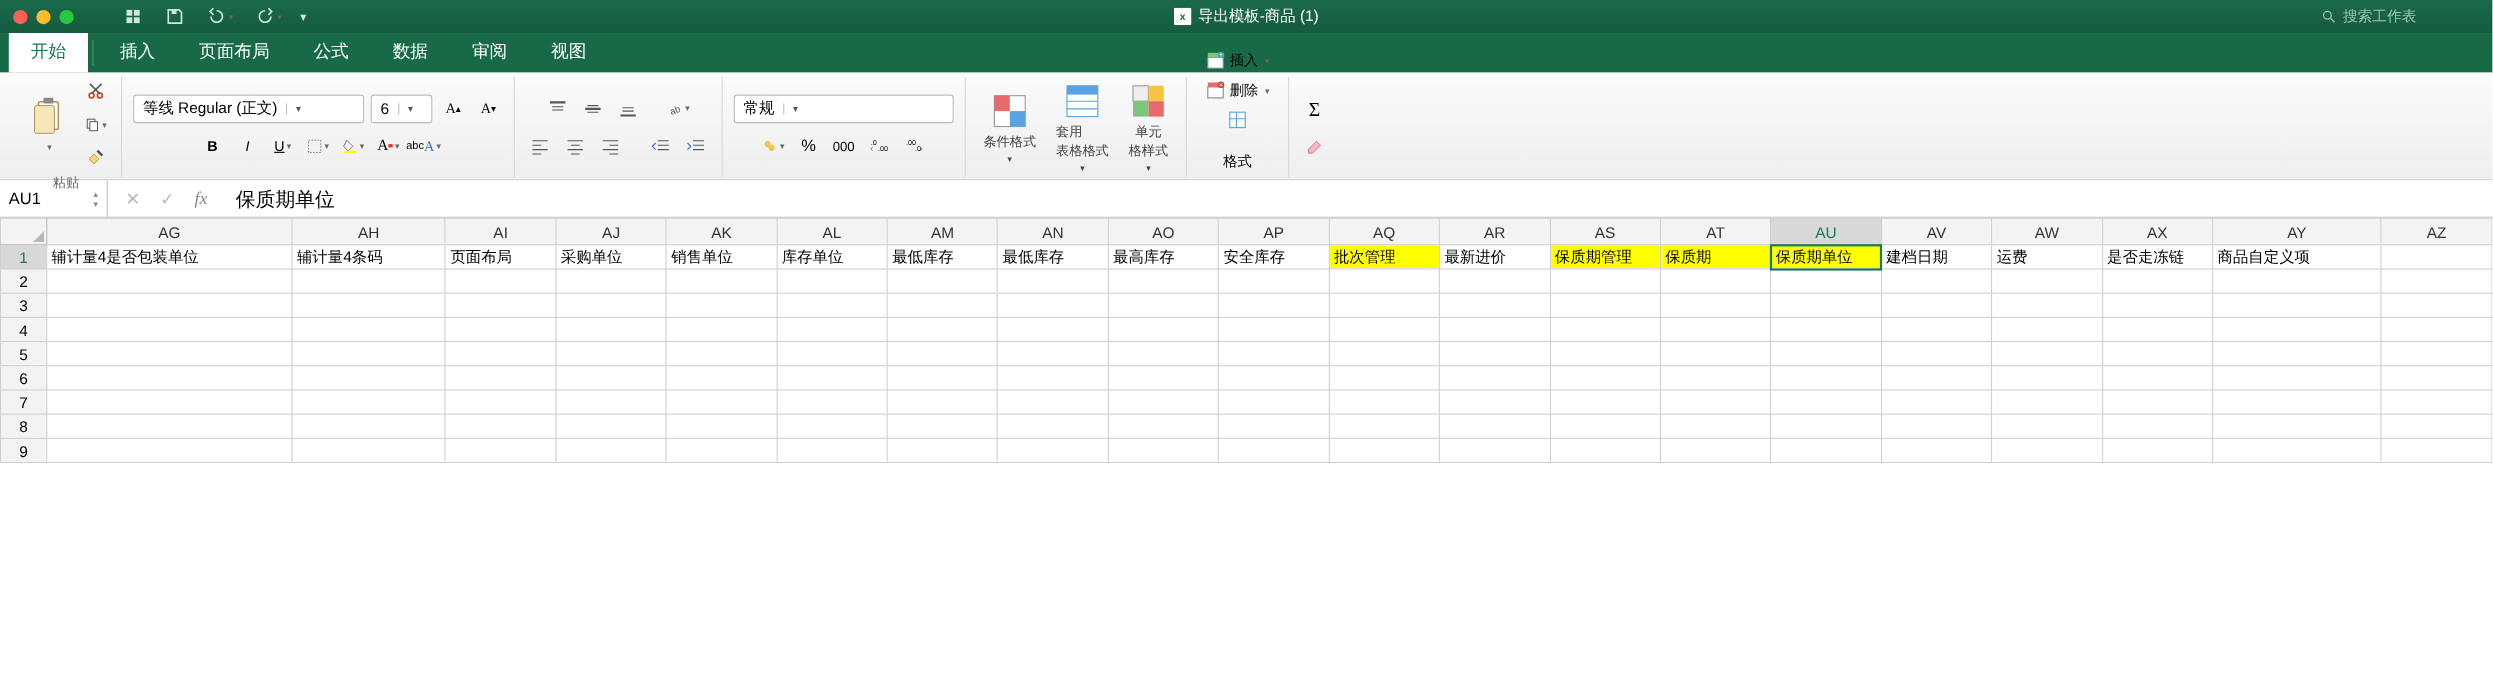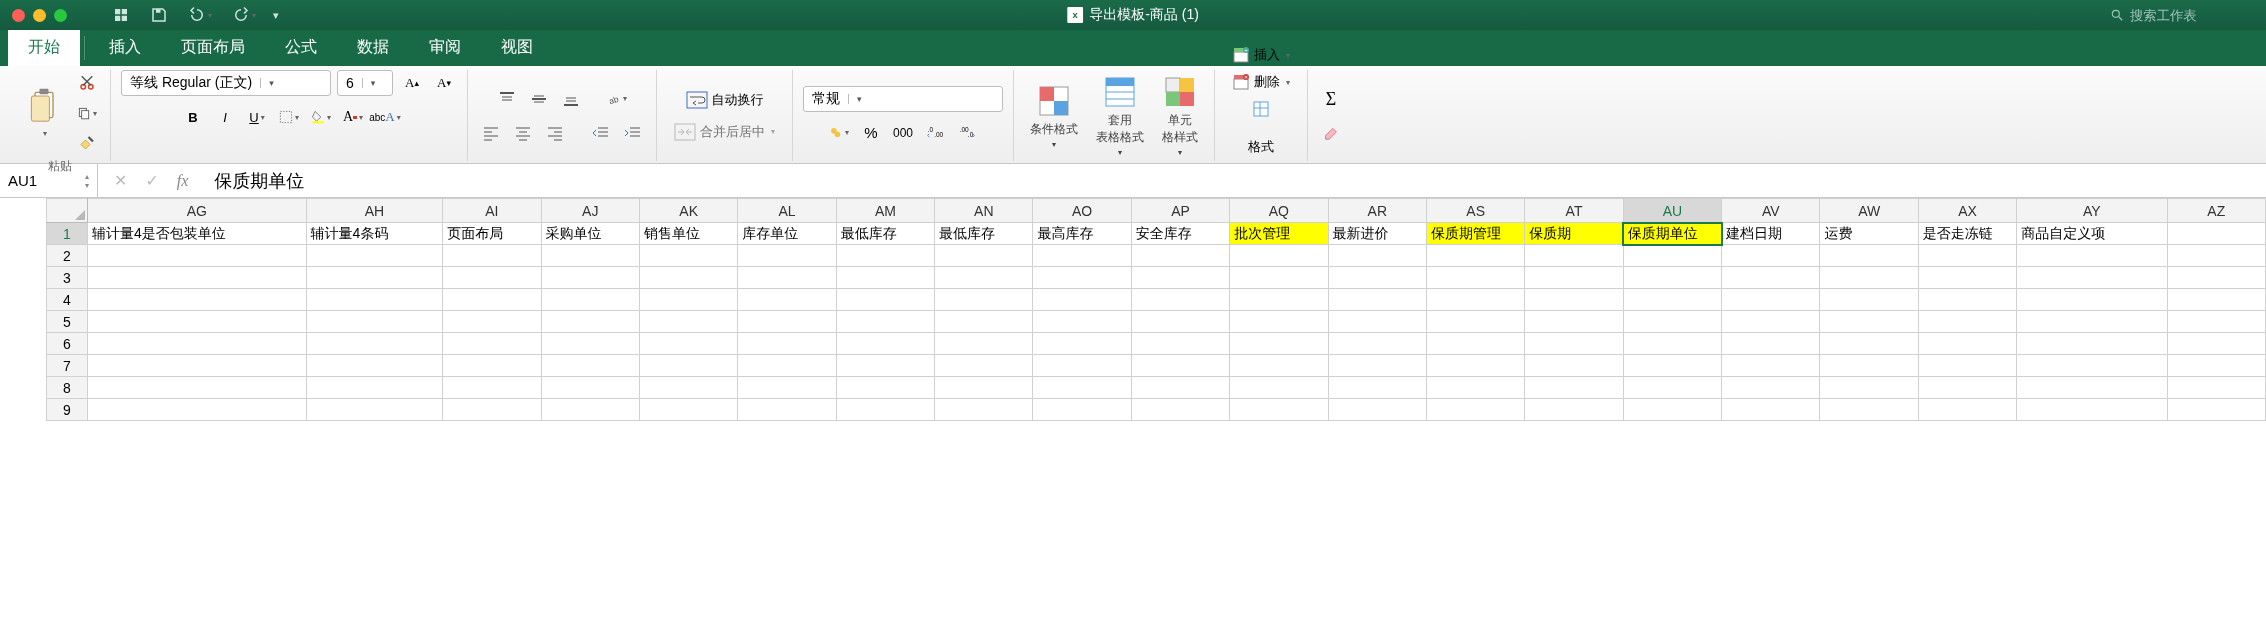--- a/index.html
+++ b/index.html
@@ -7,21 +7,21 @@
   
   
   .titlebar { height: 30px; background: linear-gradient(#1a6b4a,#155a3f); display: flex; align-items: center; color: #fff; position: relative; }
   .traffic { display: flex; gap: 8px; padding: 0 12px; }
   .tl { width: 13px; height: 13px; border-radius: 50%; }
   .tl.red { background: #ff5f57; } .tl.yel { background: #ffbd2e; } .tl.grn { background: #28c940; }
   .qat { display: flex; gap: 14px; padding-left: 30px; align-items: center; }
   .qat svg, .qat span { color: #cfe6db; fill: #cfe6db; }
   .title-center { position: absolute; left: 50%; transform: translateX(-50%); font-size: 14px; display: flex; align-items: center; gap: 6px; }
   .title-right { margin-left: auto; padding-right: 16px; display: flex; align-items: center; gap: 6px; color: #bcd9cc; font-size: 14px; }
-  .title-right input { background: transparent; border: none; color: #bcd9cc; width: 120px; outline: none; }
+  .title-right input { background: transparent; border: none; color: #bcd9cc; width: 120px; outline: none; font-family: Liberation Serif, serif; }
   .title-right input::placeholder { color: #9ec2b3; }
   
   
   .tabs { height: 36px; background: #186a47; display: flex; align-items: flex-end; padding-left: 8px; }
   .tab { padding: 8px 20px 8px; color: #fff; font-size: 16px; cursor: pointer; }
   .tab.active { background: #fff; color: #1a7a4e; font-weight: 500; }
   .tab-divider { width: 1px; height: 24px; background: rgba(255,255,255,0.25); align-self: center; margin: 0 4px; }
   
   
   .ribbon { background: linear-gradient(#fbfbfb,#eeeeee); border-bottom: 1px solid #c8c8c8; display: flex; padding: 4px 10px 2px; height: 98px; }
@@ -43,21 +43,21 @@
   .fbar { height: 34px; border-bottom: 1px solid #c8c8c8; display: flex; align-items: center; background:#fff; }
   .namebox { width: 98px; border-right: 1px solid #c8c8c8; display:flex; align-items:center; padding:0 8px; font-size:14px; height:100%; }
   .namebox input { border:none; width:60px; outline:none; font-size:15px; }
   .name-stepper { display:flex; flex-direction:column; font-size:8px; color:#888; margin-left:auto; }
   .fctrl { display:flex; align-items:center; gap:18px; padding:0 16px; color:#888; }
   .fctrl span { cursor:pointer; font-size:16px; }
   .fx { font-style: italic; font-family: "Times New Roman", serif; font-size:16px; }
   .finput { flex:1; padding:0 10px; font-size:18px; border:none; outline:none; }
   
   
-  .grid-wrap { overflow: hidden; padding-left: 46px; }
+  .grid-wrap { overflow: hidden; }
   table.sheet { border-collapse: collapse; width: 100%; table-layout: fixed; }
   .sheet th, .sheet td { border: 1px solid #d0d0d0; font-size: 14px; height: 22px; text-align: center; padding: 0; }
   .sheet thead th { background: #f3f3f3; color: #333; font-weight: normal; height: 24px; }
   .sheet .corner { width: 30px; background:#f3f3f3; border-right:1px solid #bbb; border-bottom:1px solid #bbb; position:relative; }
   .sheet .corner::after { content:""; position:absolute; right:2px; bottom:2px; width:0; height:0; border-style:solid; border-width:0 0 10px 10px; border-color:transparent transparent #b8b8b8 transparent; }
   .sheet .rowhdr { background:#f3f3f3; width:30px; font-weight:normal; }
   .sheet th.sel-col { background:#d8d8d8; color:#1a7a4e; }
   .sheet .rowhdr.sel-row { background:#d8d8d8; color:#1a7a4e; }
   .sheet td { text-align:left; padding:0 4px; overflow:hidden; white-space:nowrap; }
   .sheet td.hl { background:#ffff00; }
@@ -161,21 +161,21 @@
             <svg class="icon-svg" viewBox="0 0 24 24">
               <path d="M4 14l6-6 6 6-6 6z" fill="#f7d96b" stroke="#b49058"></path>
               <line x1="14" y1="4" x2="20" y2="10" stroke="#555" stroke-width="3"></line>
             </svg>
           </span>
       </div>
     </div>
     <div class="glabel">粘贴</div>
   </div>
 
-  <div class="group" style="gap:8px;">
+  <div class="group" style="justify-content:center;gap:8px;">
     <div class="grow">
       <div class="combo" style="width:210px;">
           <span>等线 Regular (正文)</span>
           <span class="dd">▾</span>
         </div>
       <div class="combo" style="width:56px;">
           <span>6</span>
           <span class="dd">▾</span>
         </div>
       <span class="btn ibtn" style="font-family:serif;">A<sup style="font-size:9px;">▴</sup></span>
@@ -281,42 +281,20 @@
           <svg class="icon-svg" viewBox="0 0 18 18">
             <line x1="6" y1="4" x2="16" y2="4" stroke="#555"></line>
             <line x1="6" y1="8" x2="16" y2="8" stroke="#555"></line>
             <line x1="6" y1="12" x2="16" y2="12" stroke="#555"></line>
             <path d="M1 6l3 3-3 3" fill="none" stroke="#3871c1"></path>
           </svg>
         </span>
     </div>
   </div>
 
-  <div class="group" style="justify-content:center;gap:8px;">
-    <div class="grow">
-      <span class="btn" style="gap:4px;padding:2px 6px;">
-          <svg width="22" height="18" viewBox="0 0 22 18">
-            <rect x="1" y="1" width="20" height="16" fill="none" stroke="#3871c1"></rect>
-            <path d="M4 6h12a3 3 0 0 1 0 6h-4" fill="none" stroke="#555"></path>
-            <path d="M10 10l-3 2 3 2" fill="none" stroke="#555"></path>
-          </svg>
-          <span>自动换行</span>
-        </span>
-    </div>
-    <div class="grow">
-      <span class="btn caret" style="gap:4px;padding:2px 6px;opacity:0.55;">
-          <svg width="22" height="18" viewBox="0 0 22 18">
-            <rect x="1" y="1" width="20" height="16" fill="none" stroke="#888"></rect>
-            <path d="M4 9h5M13 9h5" stroke="#888"></path>
-            <path d="M7 6l3 3-3 3M15 6l-3 3 3 3" fill="none" stroke="#888"></path>
-          </svg>
-          <span>合并后居中</span>
-        </span>
-    </div>
-  </div>
 
   <div class="group" style="justify-content:center;gap:8px;">
     <div class="grow">
       <div class="combo" style="width:200px;">
           <span>常规</span>
           <span class="dd">▾</span>
         </div>
     </div>
     <div class="grow">
       <span class="btn ibtn caret">
@@ -355,21 +333,21 @@
           <span>条件格式</span>
           <span style="font-size:8px;">▾</span>
         </div>
       <div class="big-btn">
           <svg viewBox="0 0 36 36">
             <rect x="4" y="4" width="28" height="28" fill="#fff" stroke="#5aa2e0"></rect>
             <rect x="4" y="4" width="28" height="8" fill="#5aa2e0"></rect>
             <line x1="4" y1="18" x2="32" y2="18" stroke="#5aa2e0"></line>
             <line x1="4" y1="25" x2="32" y2="25" stroke="#5aa2e0"></line>
           </svg>
-          <span style="white-space:pre-line;text-align:center;">套用
+          <span style="white-space:pre-line;">套用
 表格格式</span>
           <span style="font-size:8px;">▾</span>
         </div>
       <div class="big-btn">
           <svg viewBox="0 0 36 36">
             <rect x="4" y="4" width="14" height="14" fill="#eee" stroke="#999"></rect>
             <rect x="18" y="4" width="14" height="14" fill="#f5c542"></rect>
             <rect x="4" y="18" width="14" height="14" fill="#7bc67b"></rect>
             <rect x="18" y="18" width="14" height="14" fill="#e86b6b"></rect>
           </svg>

